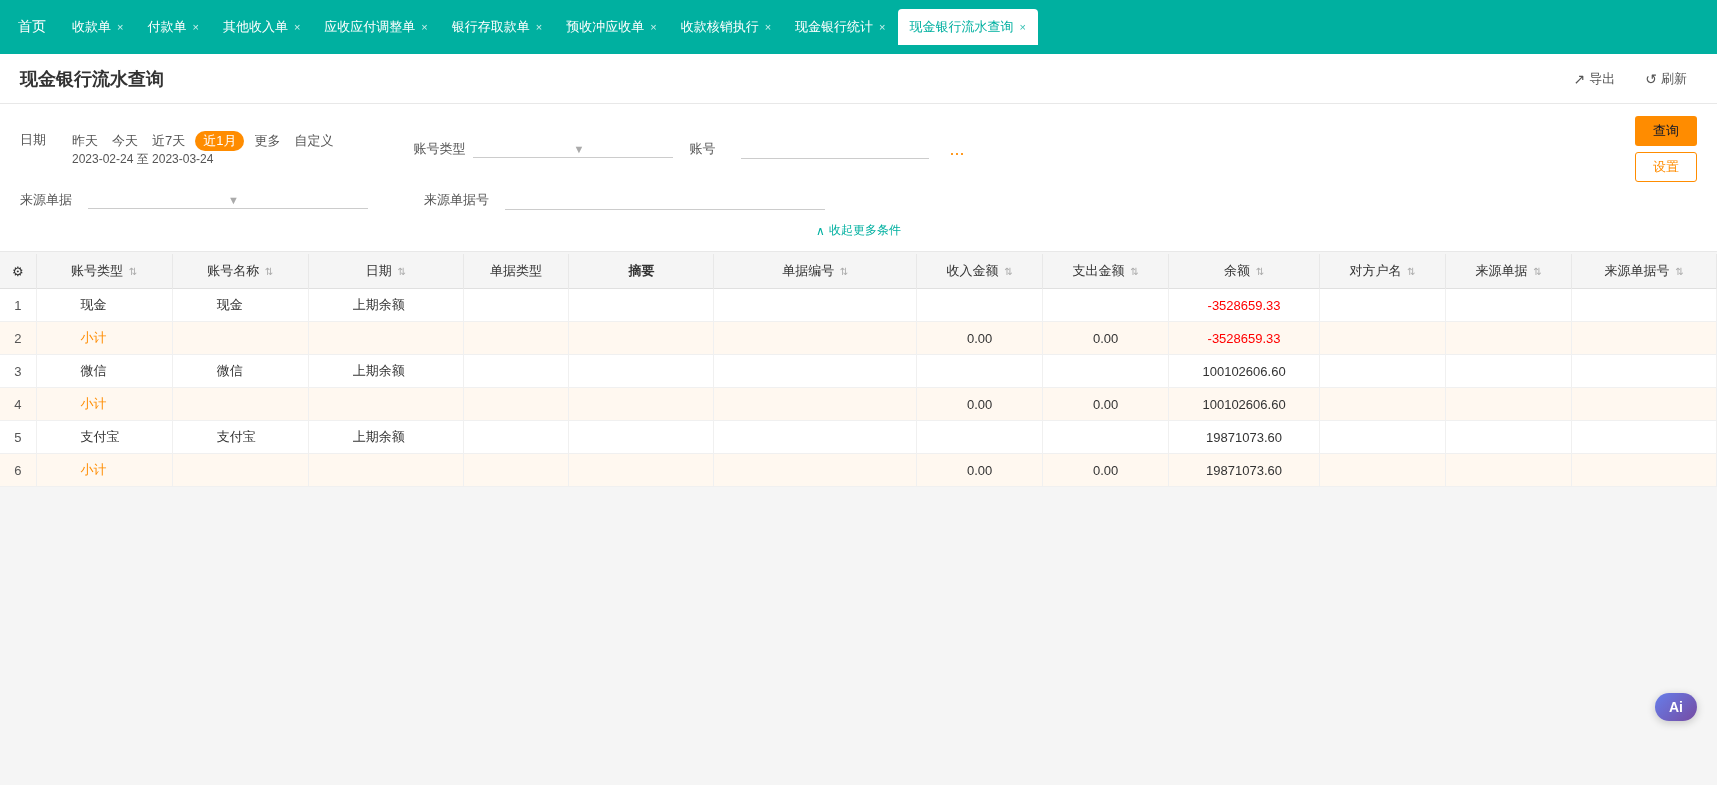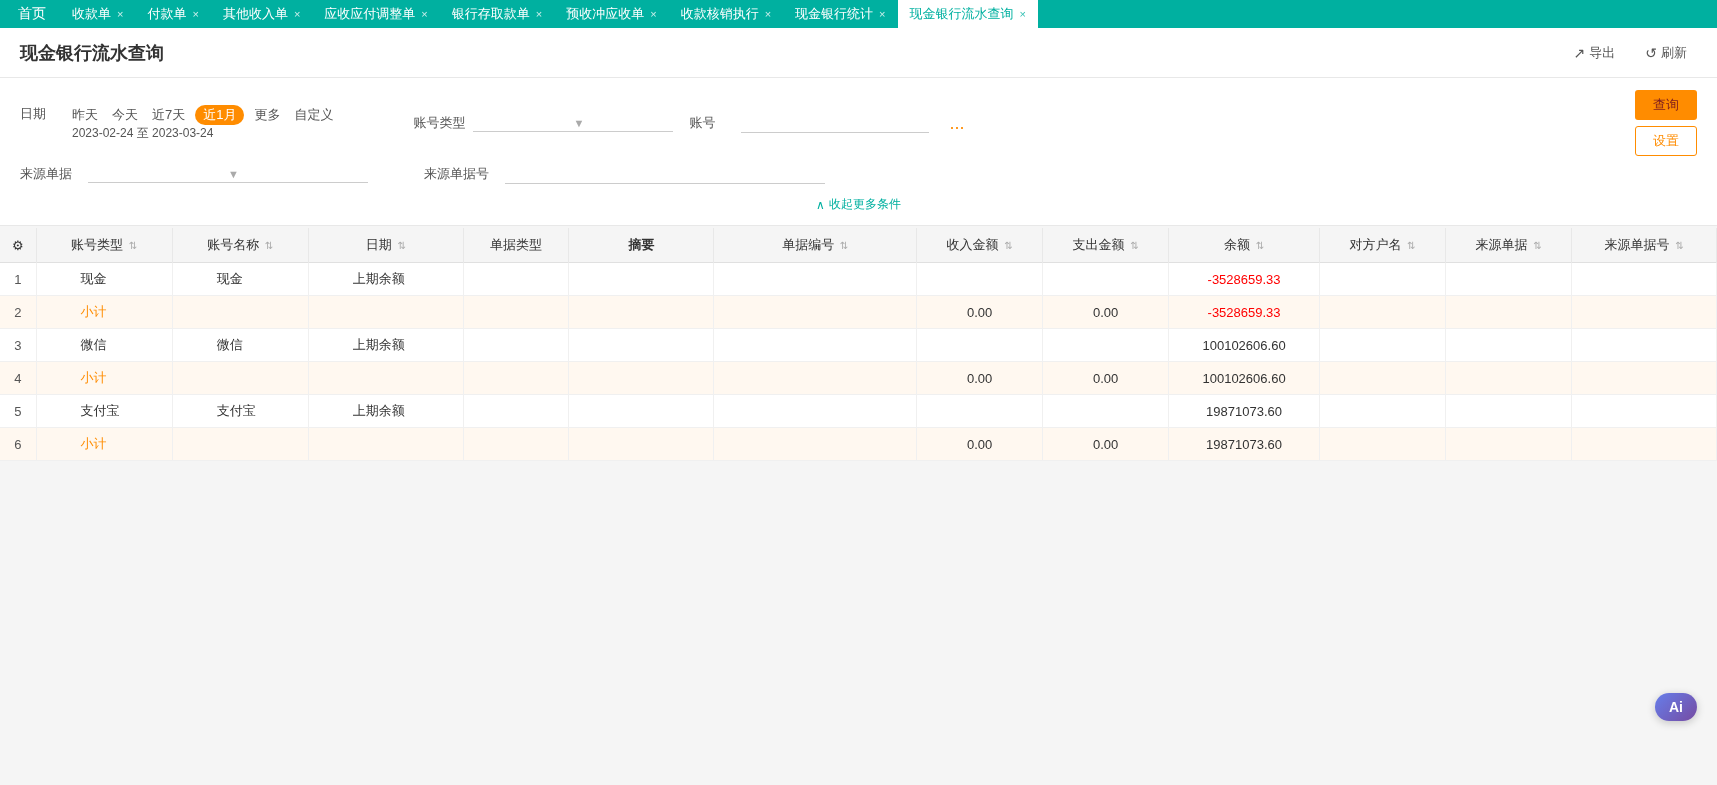--- a/index.html
+++ b/index.html
@@ -3,21 +3,21 @@
   <meta charset="utf-8">
   <style>
     * { box-sizing: border-box; margin: 0; padding: 0; }
     body { font-family: "Microsoft YaHei", Arial, sans-serif; font-size: 13px; background: #f5f5f5; color: #333; }
 
     
     .top-nav {
       background: #00b0a0;
       display: flex;
       align-items: center;
-      height: 28px;
+      height: 54px;
       padding: 0 4px;
       overflow: hidden;
     }
     .nav-tab {
       display: flex;
       align-items: center;
       padding: 0 12px;
       height: 36px;
       color: #fff;
       font-size: 13px;
@@ -142,21 +142,21 @@
       background: transparent;
     }
     .dots-btn {
       color: #ff8c00;
       font-size: 18px;
       cursor: pointer;
       margin-left: 8px;
     }
     .btn-query {
       background: #ff8c00;
-      color: #7f1d1d;
+      color: #0f172a;
       border: none;
       padding: 6px 18px;
       border-radius: 3px;
       cursor: pointer;
       font-size: 13px;
     }
     .btn-settings {
       background: #fff;
       color: #ff8c00;
       border: 1px solid #ff8c00;

